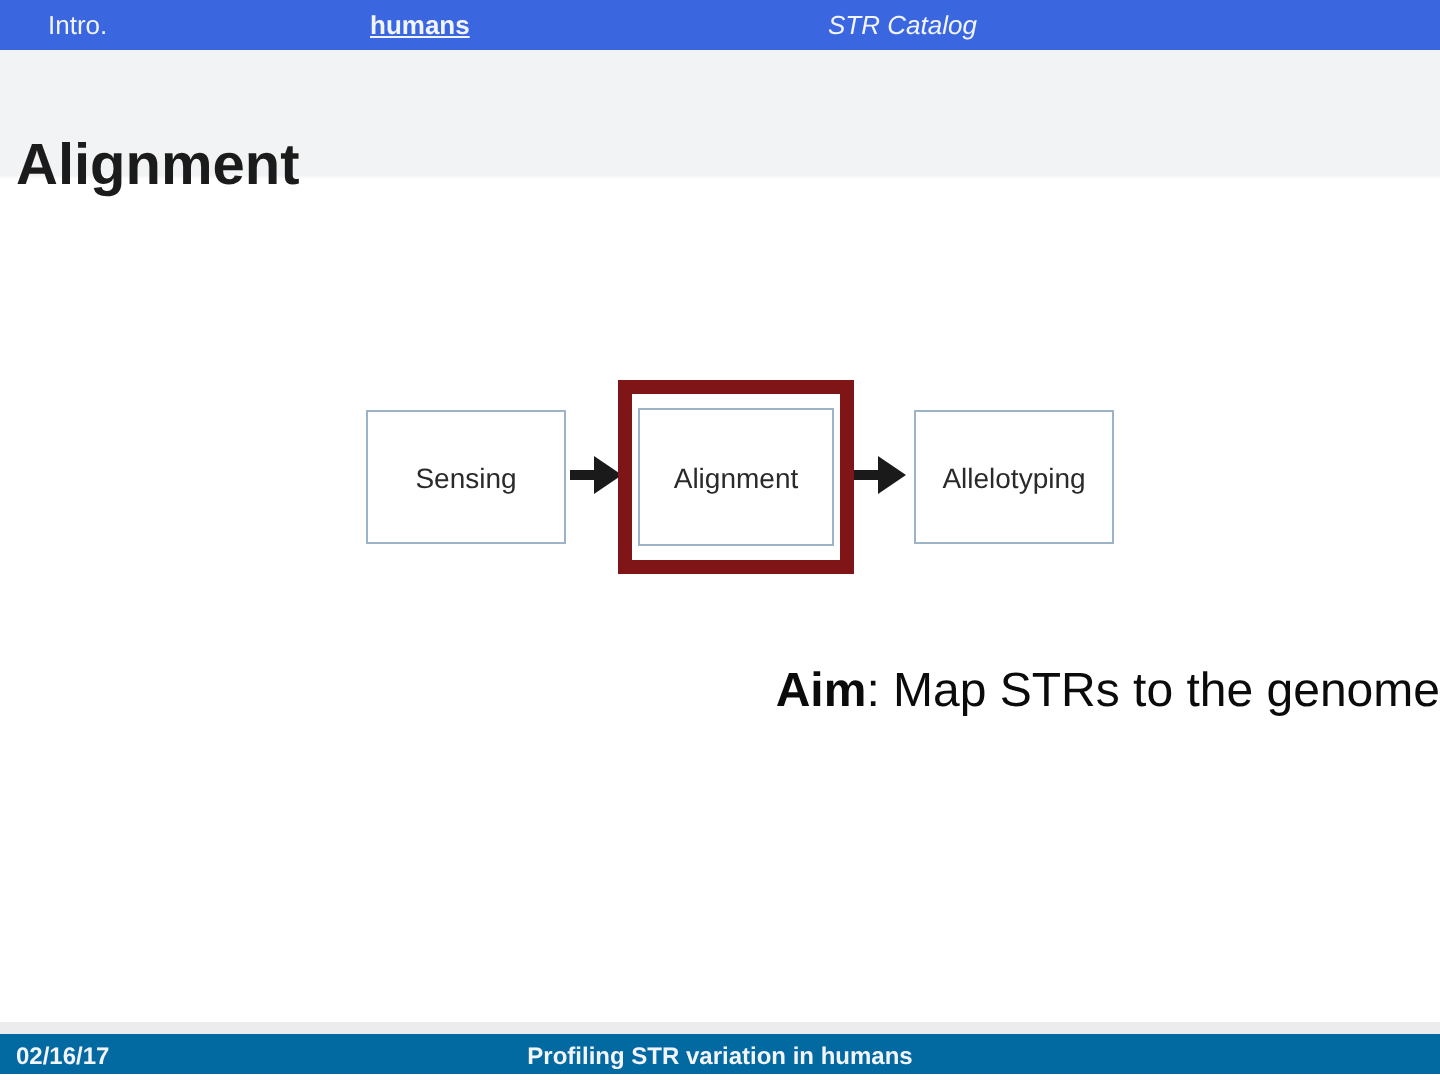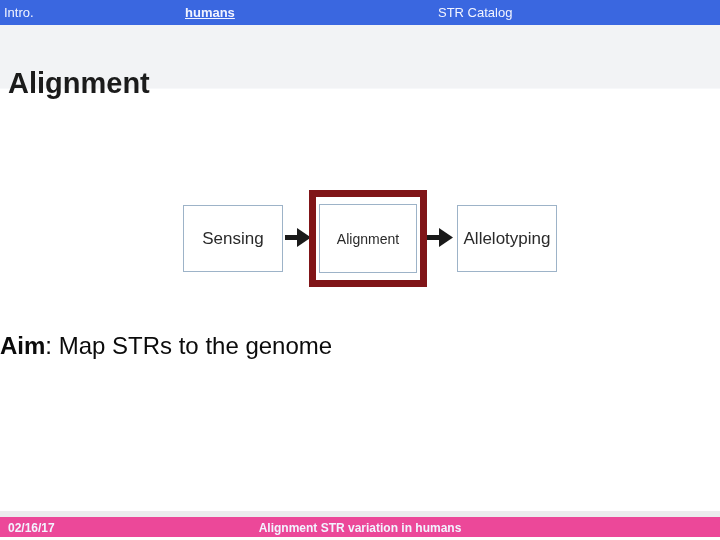--- a/index.html
+++ b/index.html
@@ -19,23 +19,23 @@
     background: #3a67e0;
   }
   .topbar .nav-item {
     position: absolute; top: 0;
     height: 25px; line-height: 25px;
     color: #f2f4ff;
     font-size: 13px;
     cursor: pointer;
     white-space: nowrap;
   }
-  .nav-intro { left: 4px; }
+  .nav-intro { left: 24px; }
   .nav-lobstr { left: 185px; font-weight: bold; text-decoration: underline; }
-  .nav-catalog { left: 438px; }
+  .nav-catalog { left: 414px; font-style: italic; }
   .nav-conclusion { right: 8px; }
 
   
   .title-band {
     position: absolute; left: 0; top: 25px;
     width: 720px; height: 64px;
     background: #f2f3f5;
     border-bottom: 1px solid #f7f8fa;
   }
   .slide-title {
@@ -45,21 +45,21 @@
     letter-spacing: 0px;
   }
 
   
   .flow-box {
     position: absolute;
     width: 100px; height: 67px;
     background: #ffffff;
     border: 1px solid #9db3c8;
     display: flex; align-items: center; justify-content: center;
-    font-size: 17px; color: #2a2a2a;
+    font-size: 14px; color: #2a2a2a;
     text-align: center;
   }
   .box-sensing { left: 183px; top: 205px; }
   .box-allelotyping { left: 457px; top: 205px; }
 
   .highlight-frame {
     position: absolute;
     left: 309px; top: 190px;
     width: 118px; height: 97px;
     background: #ffffff;
@@ -75,35 +75,35 @@
   }
 
   .flow-arrow { position: absolute; top: 226px; width: 27px; height: 23px; }
   .arrow-1 { left: 285px; }
   .arrow-2 { left: 427px; }
 
   
   .aim-line {
     position: absolute; left: 0; top: 332px;
     width: 720px;
-    text-align: left;
+    text-align: right;
     font-size: 24px; color: #0b0b0b;
   }
   .aim-line .aim-word { font-weight: bold; }
 
   
   .footer-strip {
     position: absolute; left: 0; top: 511px;
     width: 720px; height: 6px;
     background: #ececee;
   }
   .footer-bar {
     position: absolute; left: 0; top: 517px;
     width: 720px; height: 20px;
-    background: #ec4899;
+    background: #0369a1;
   }
   .footer-bar .foot-item {
     position: absolute; top: 0;
     height: 23px; line-height: 23px;
     color: #f2f4ff;
     font-size: 12px; font-weight: bold;
     white-space: nowrap;
   }
   .foot-date { left: 8px; }
   .foot-title { left: 0; width: 720px; text-align: center; }
@@ -146,14 +146,14 @@
   <span>Allelotyping</span>
 </div>
 
 <div class="aim-line">
   <span class="aim-word">Aim</span><span>: Map STRs to the genome</span>
 </div>
 
 <div class="footer-strip"></div>
 <div class="footer-bar">
   <span class="foot-item foot-date">02/16/17</span>
-  <span class="foot-item foot-title">Alignment  STR variation in humans</span>
+  <span class="foot-item foot-title">Profiling  STR variation in humans</span>
 </div>
 
 </body></html>

